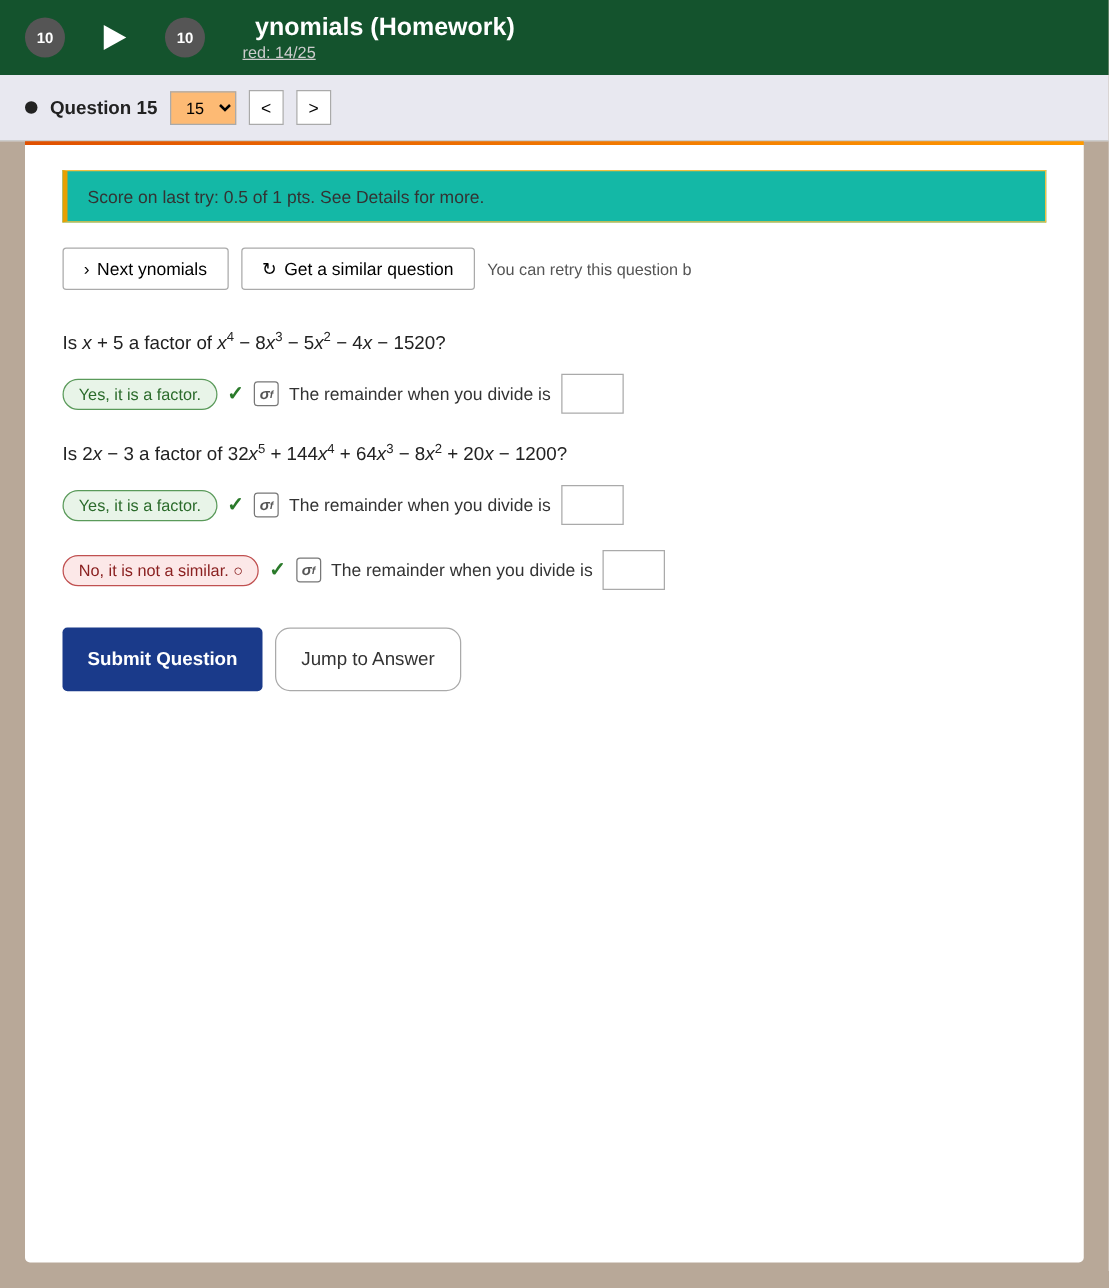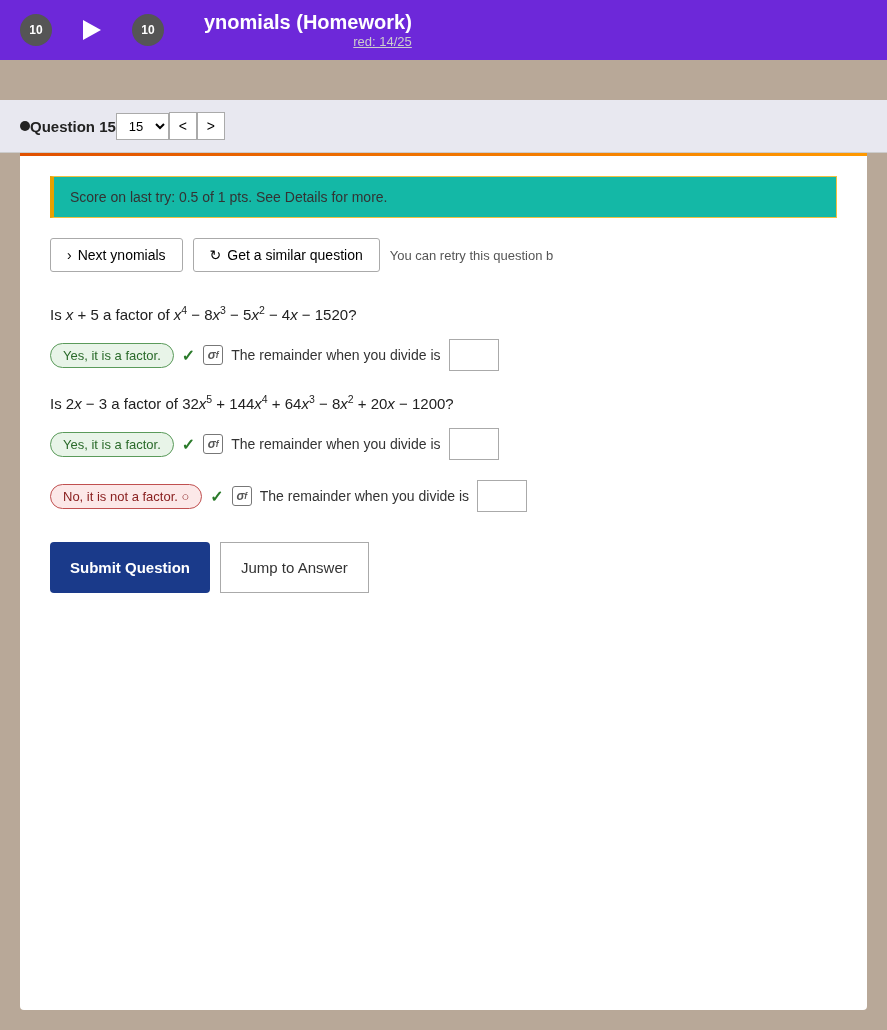--- a/index.html
+++ b/index.html
@@ -6,27 +6,26 @@
     body {
       background: #b8a898;
       font-family: Arial, sans-serif;
       width: 887px;
       min-height: 1030px;
       display: flex;
       flex-direction: column;
     }
 
     .top-bar {
-      background: #6d28d9;
+      background: #14532d;
       height: 60px;
       display: flex;
       align-items: center;
       padding: 0 20px;
       gap: 20px;
-      text-align: right;
     }
 
     .circle-badge {
       background: #555;
       border-radius: 50%;
       width: 32px;
       height: 32px;
       display: flex;
       align-items: center;
       justify-content: center;
@@ -65,39 +64,39 @@
       color: #ccc;
       font-size: 13px;
       text-decoration: underline;
     }
 
     .question-nav {
       background: #e8e8f0;
       padding: 12px 20px;
       display: flex;
       align-items: center;
+      gap: 10px;
       border-bottom: 1px solid #ccc;
-      margin-top: 40px;
     }
 
     .question-dot {
       width: 10px;
       height: 10px;
       background: #222;
       border-radius: 50%;
     }
 
     .question-label {
       font-size: 15px;
       font-weight: bold;
       color: #222;
     }
 
     .nav-dropdown {
-      background: #ffffff;
+      background: #fdba74;
       border: 1px solid #aaa;
       padding: 4px 8px;
       font-size: 13px;
       cursor: pointer;
     }
 
     .nav-arrow-btn {
       background: white;
       border: 1px solid #aaa;
       width: 28px;
@@ -251,21 +250,21 @@
       border-radius: 4px;
       cursor: pointer;
     }
 
     .jump-btn {
       background: white;
       color: #333;
       border: 1px solid #aaa;
       padding: 10px 20px;
       font-size: 15px;
-      border-radius: 0;
+      border-radius: 12px;
       cursor: pointer;
       text-align: right;
     }
 
     sup {
       font-size: 0.7em;
     }
   </style>
 </head>
 <body>
@@ -338,21 +337,21 @@
       <span class="checkmark">✓</span>
       <div class="info-icon">σ<sup>f</sup></div>
       <span class="remainder-label">The remainder when you divide is</span>
       <input class="remainder-input" type="text" value="" style="">
     </div>
   </div>
 
   <div class="question-block">
     <div class="answer-row">
       <div class="factor-select no-factor">
-        <span>No, it is not a factor. ○</span>
+        <span>No, it is not a similar. ○</span>
       </div>
       <span class="checkmark">✓</span>
       <div class="info-icon">σ<sup>f</sup></div>
       <span class="remainder-label">The remainder when you divide is</span>
       <input class="remainder-input" type="text" value="" style="">
     </div>
   </div>
 
   <div class="bottom-btns">
     <button class="submit-btn">Submit Question</button>

